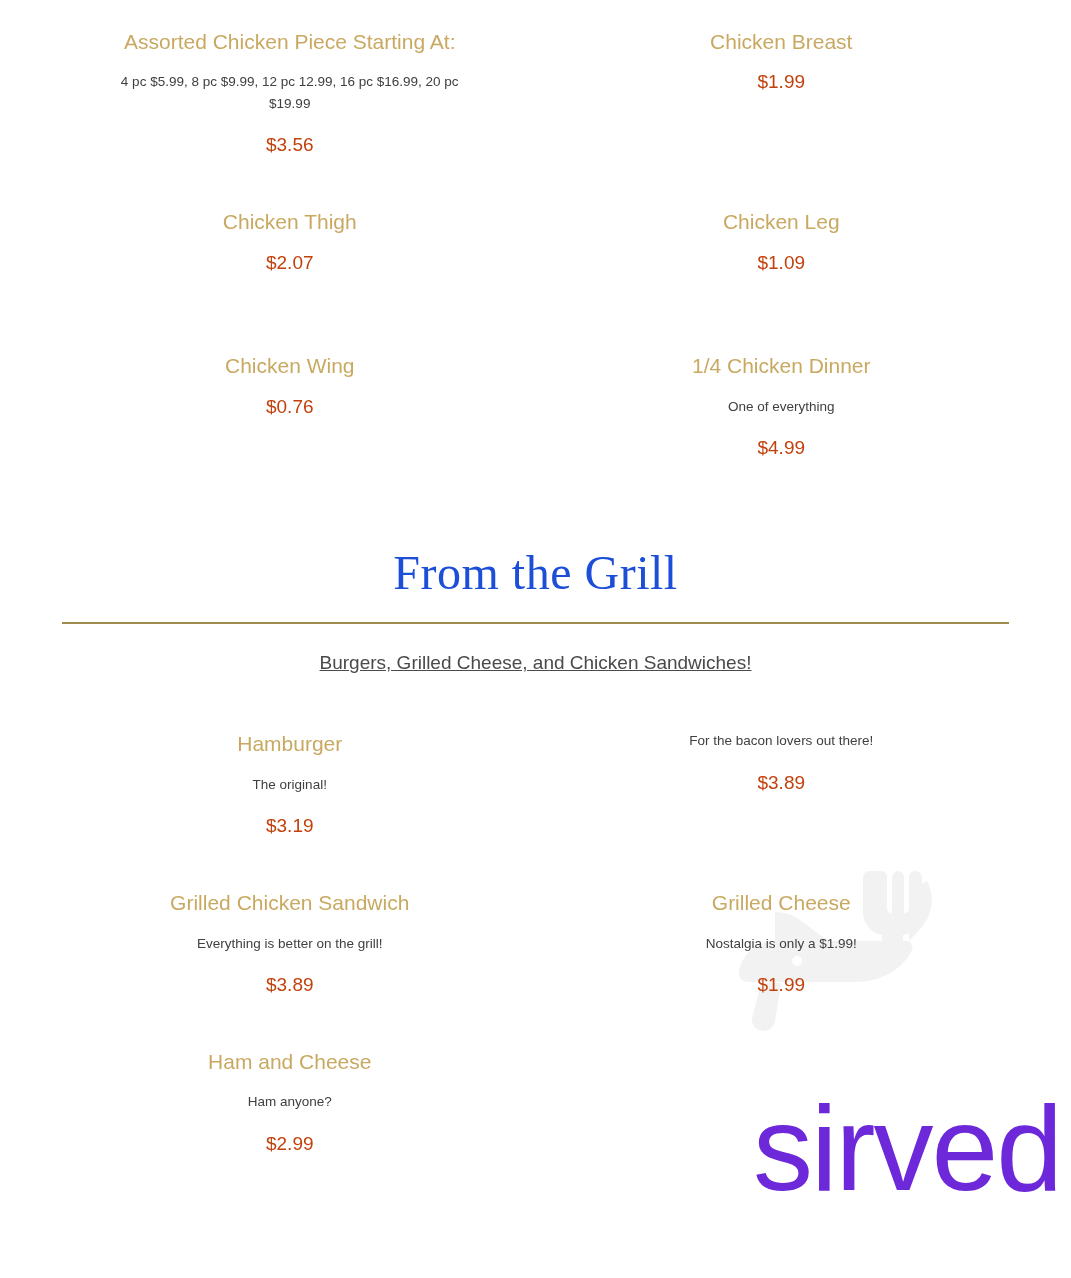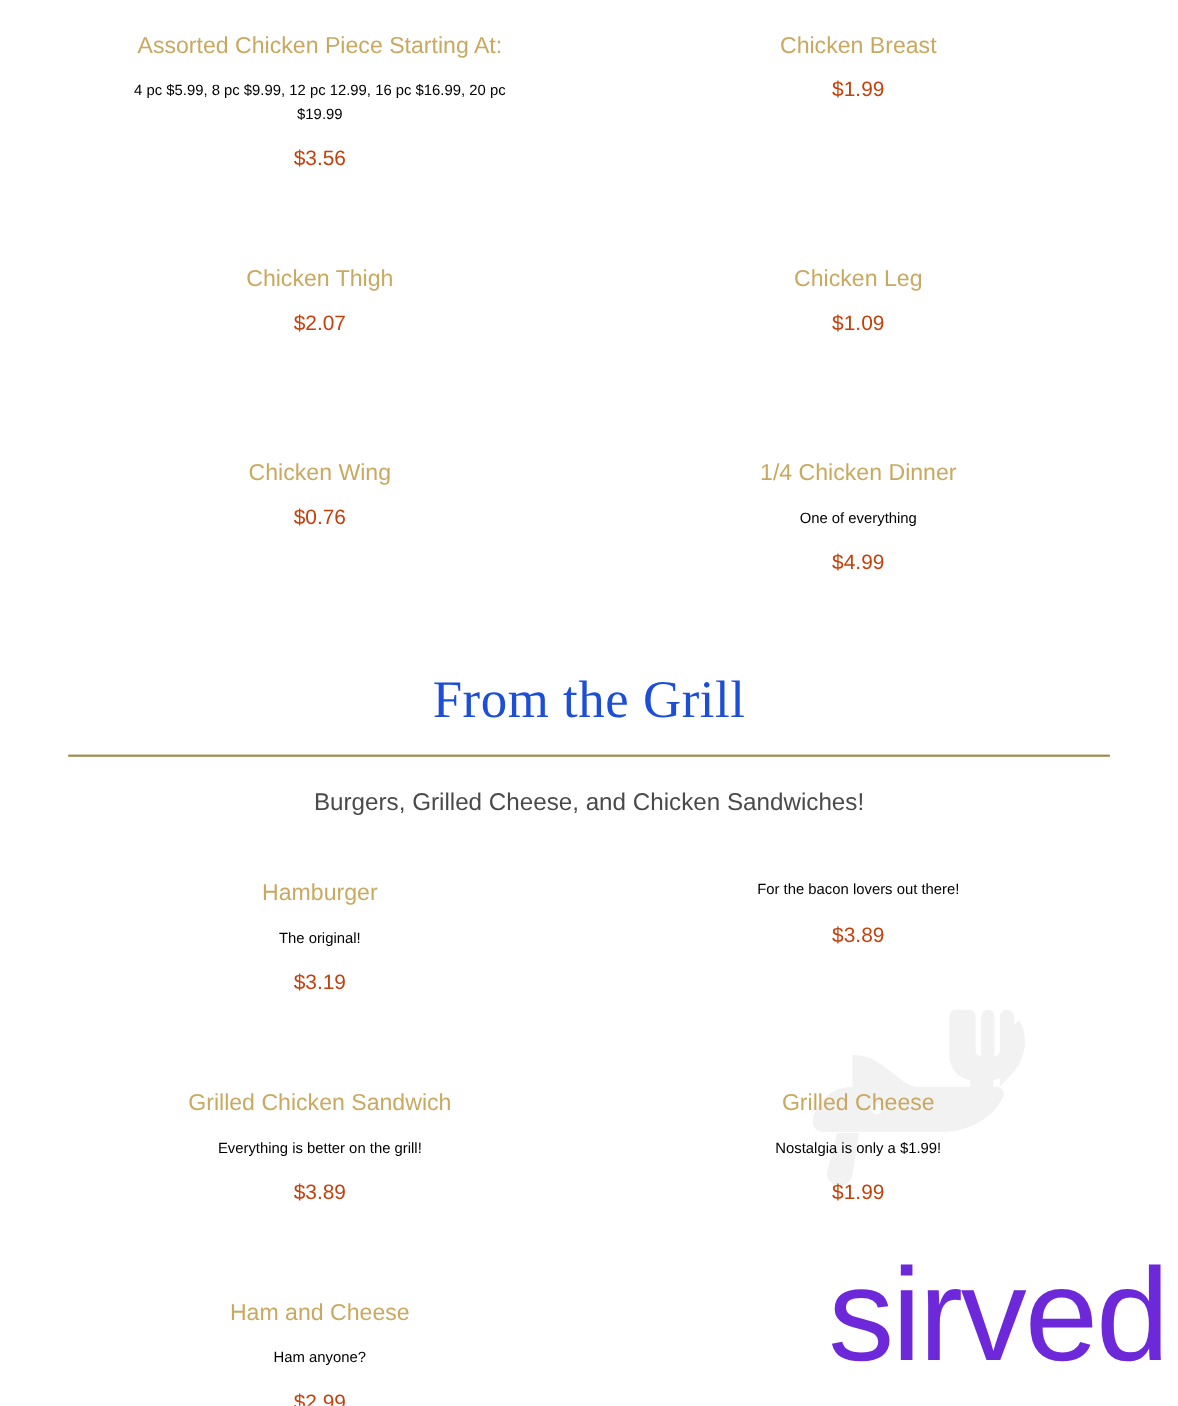--- a/index.html
+++ b/index.html
@@ -57,40 +57,39 @@
     position: relative;
     z-index: 2;
   }
 
   .menu-grid {
     display: grid;
     grid-template-columns: 1fr 1fr;
     column-gap: 36px;
     row-gap: 0px;
     padding: 0 62px;
-    gap: 32px;
   }
 
   .item {
     text-align: center;
     padding-top: 14px;
     padding-bottom: 22px;
     min-height: 150px;
   }
   .item.tight { min-height: 144px; }
 
   .item-name {
     color: #c9a961;
     font-size: 21px;
     line-height: 1.3;
     font-weight: 400;
     margin: 0 0 16px 0;
   }
   .item-desc {
-    color: #000000;
+    color: #404040;
     font-size: 13.5px;
     line-height: 1.6;
     margin: 0 0 20px 0;
     max-width: 380px;
     margin-left: auto;
     margin-right: auto;
   }
   .item-price {
     color: #c2410c;
     font-size: 19px;
@@ -110,24 +109,25 @@
     margin: 0 0 22px 0;
     letter-spacing: 0.5px;
   }
   .section-rule {
     height: 2px;
     background: #a08b4f;
     width: 100%;
     margin: 0 0 28px 0;
   }
   .section-sub {
-    font-size: 22px;
+    font-size: 19px;
     color: #4a4a4a;
     margin: 0 0 42px 0;
     font-weight: 400;
+    text-decoration: underline;
   }
 
   .spacer-top { height: 14px; }
 </style>
 </head>
 <body>
 
 <div class="page">
 
   <div class="watermark">

